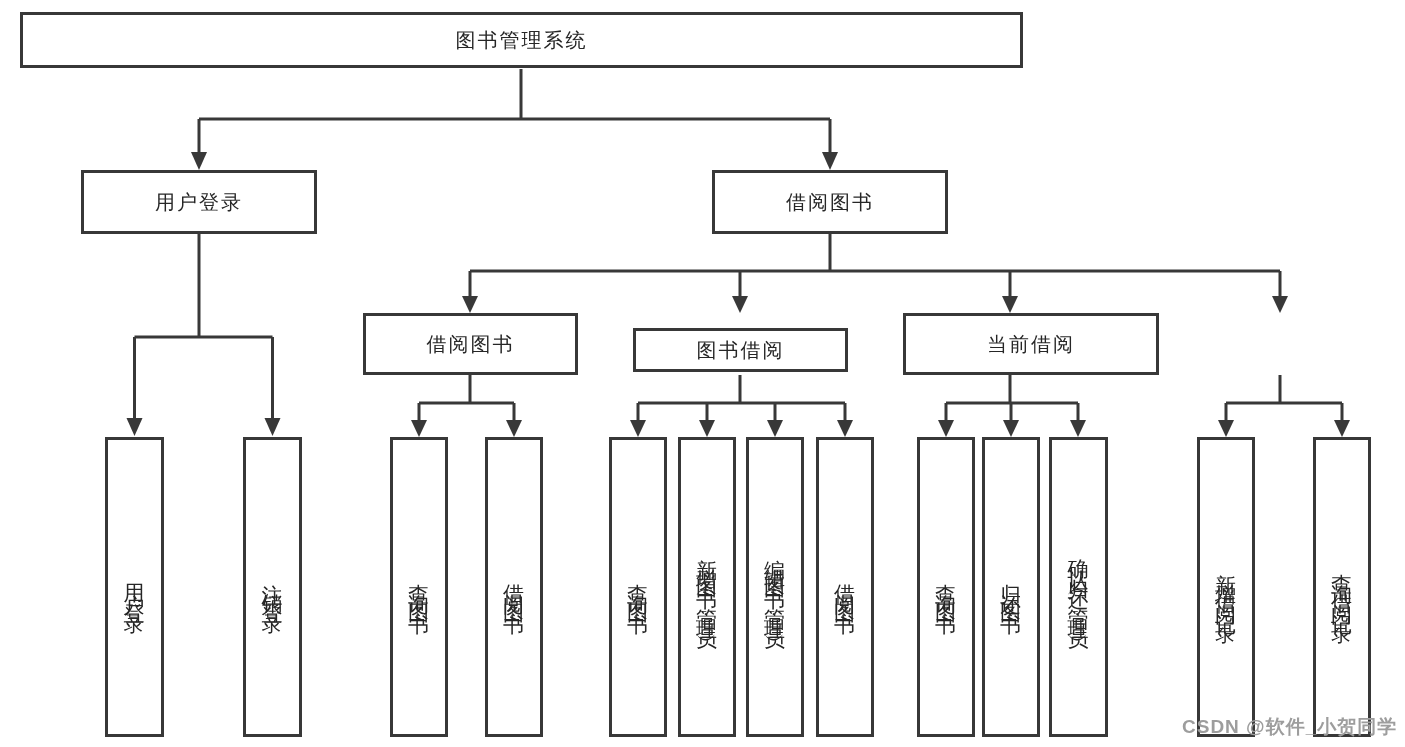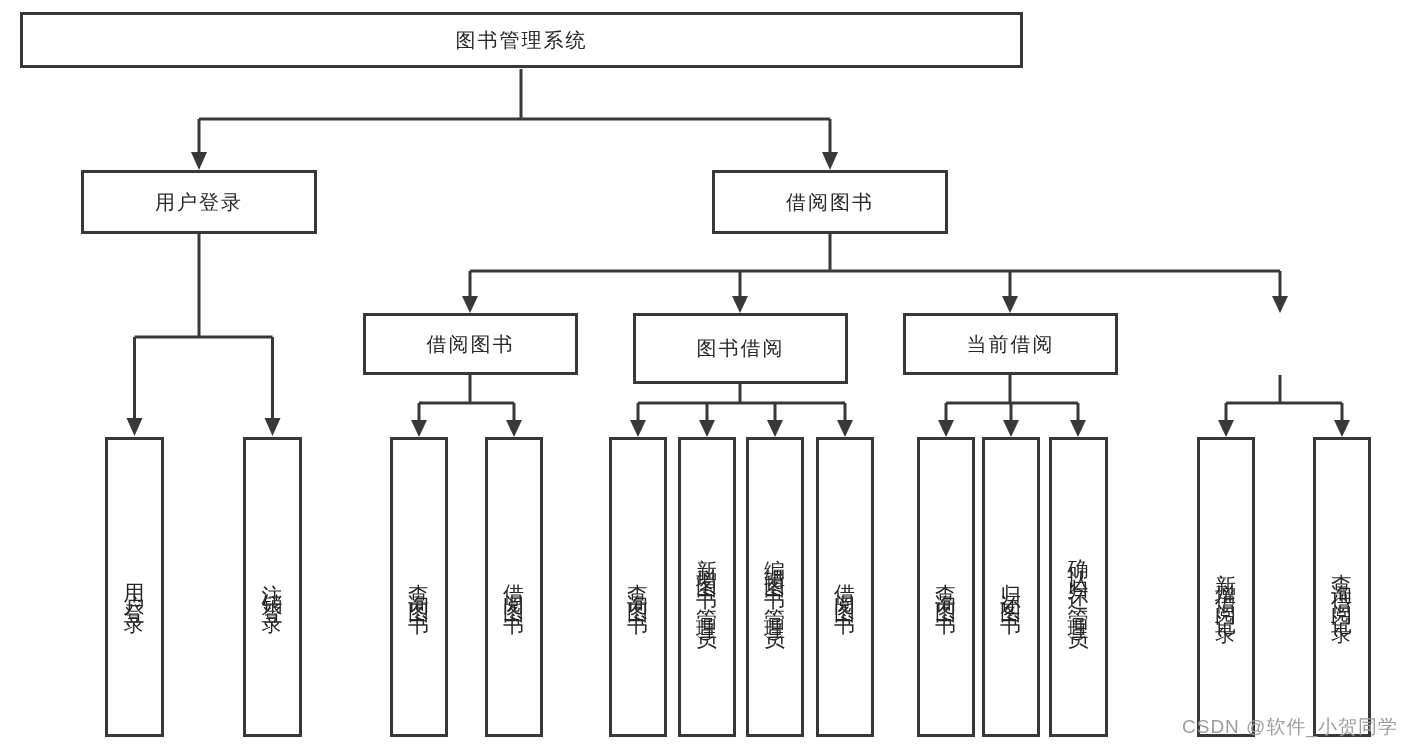--- a/index.html
+++ b/index.html
@@ -46,20 +46,21 @@
   }
   .watermark {
     position: absolute;
     left: 1182px;
     top: 714px;
     font-size: 19px;
     letter-spacing: 1px;
     color: #9d9d9d;
     white-space: nowrap;
     z-index: 10;
+    font-weight: bold;
   }
 </style>
 </head>
 <body>
 
 <div class="stage">
 
   <svg class="connectors" width="1405" height="747" viewBox="0 0 1405 747">
 
     <path d="
@@ -100,24 +101,24 @@
   <div class="node h" style="left:81px;top:170px;width:236px;height:64px">
     <span>用户登录</span>
   </div>
   <div class="node h" style="left:712px;top:170px;width:236px;height:64px">
     <span>借阅图书</span>
   </div>
 
   <div class="node h" style="left:363px;top:313px;width:215px;height:62px">
     <span>借阅图书</span>
   </div>
-  <div class="node h" style="left:633px;top:313px;width:215px;height:71px">
+  <div class="node h" style="left:633px;top:328px;width:215px;height:44px">
     <span>图书借阅</span>
   </div>
-  <div class="node h" style="left:903px;top:313px;width:215px;height:62px">
+  <div class="node h" style="left:903px;top:313px;width:256px;height:62px">
     <span>当前借阅</span>
   </div>
 
   <div class="node v" style="left:105px;top:437px;width:59px;height:300px">
     <span>用户登录</span>
   </div>
   <div class="node v" style="left:243px;top:437px;width:59px;height:300px">
     <span>注销登录</span>
   </div>
 

